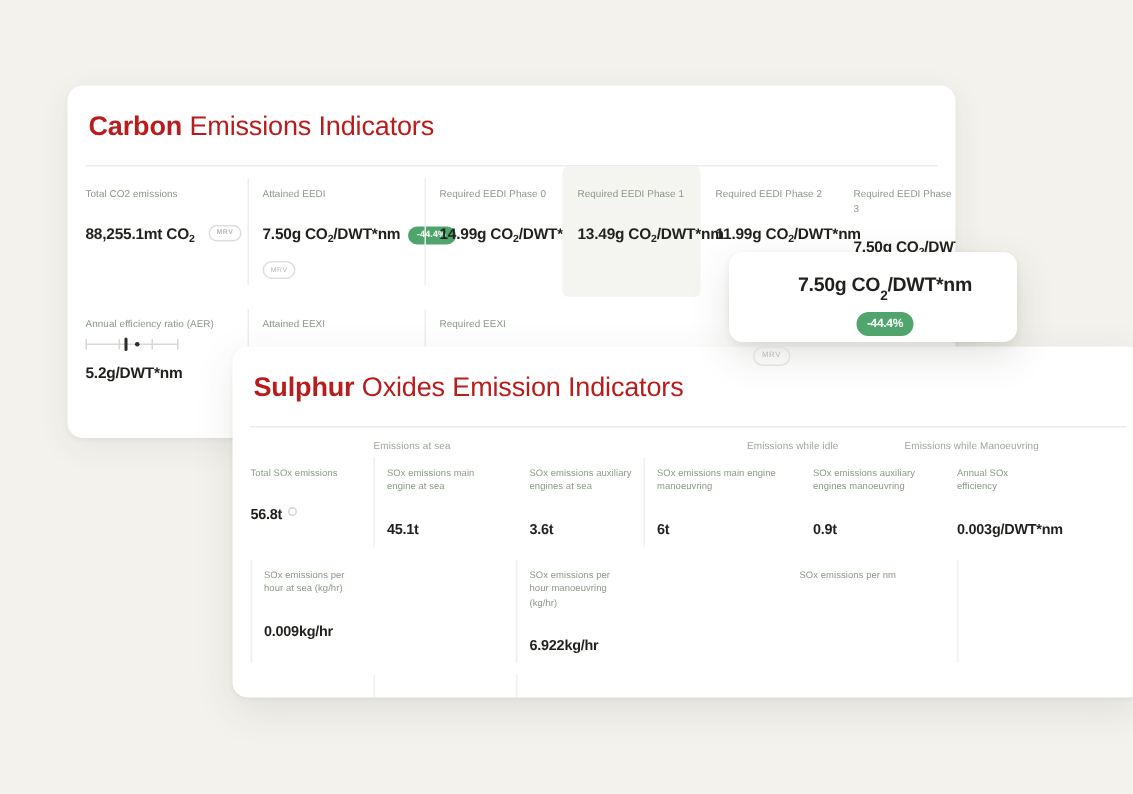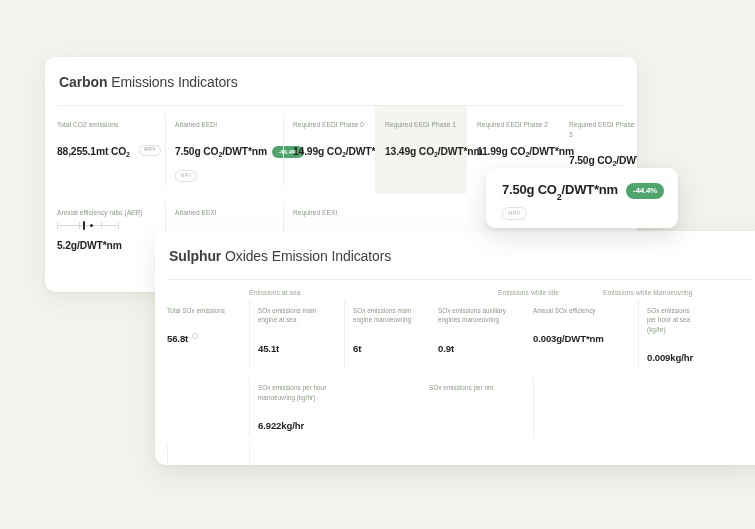--- a/index.html
+++ b/index.html
@@ -29,22 +29,22 @@
     top: 57px;
     width: 592px;
     height: 235px;
     background: #ffffff;
     border-radius: 10px;
     box-shadow: 0 6px 22px rgba(60,60,40,0.07), 0 1px 3px rgba(60,60,40,0.05);
     overflow: hidden;
   }
 
   .card-title {
-    font-size: 14px;
-    color: #404040;
+    font-size: 18px;
+    color: #b91c1c;
     padding: 17px 0 0 14px;
     letter-spacing: -0.1px;
     white-space: nowrap;
   }
   .card-title .bold { font-weight: bold; }
   .card-title .light { font-weight: normal; }
 
   .title-rule {
     height: 1px;
     background: #ececea;
@@ -200,20 +200,21 @@
   }
   .float-value {
     font-size: 13px;
     font-weight: bold;
     color: #1f211c;
     display: flex;
     align-items: center;
     gap: 8px;
     letter-spacing: -0.2px;
     white-space: nowrap;
+    flex-direction: column;
   }
   .float-value sub {
     font-size: 9px;
     position: relative;
     top: 2px;
   }
   .float-badge {
     background: #4fa56b;
     color: #fff;
     font-size: 8px;
@@ -439,20 +440,24 @@
         <div class="s-label">Total SOx emissions</div>
         <div class="s-value">
           <span>56.8t</span>
           <span class="info-circle"></span>
         </div>
       </div>
       <div class="s-cell vline pad-l">
         <div class="s-label">SOx emissions main engine at sea</div>
         <div class="s-value">45.1t</div>
       </div>
+      <div class="s-cell pad-l">
+        <div class="s-label">SOx emissions auxiliary engines at sea</div>
+        <div class="s-value">3.6t</div>
+      </div>
       <div class="s-cell vline pad-l">
         <div class="s-label">SOx emissions main engine manoeuvring</div>
         <div class="s-value">6t</div>
       </div>
       <div class="s-cell pad-l">
         <div class="s-label">SOx emissions auxiliary engines manoeuvring</div>
         <div class="s-value">0.9t</div>
       </div>
 
       <div class="s-cell">

